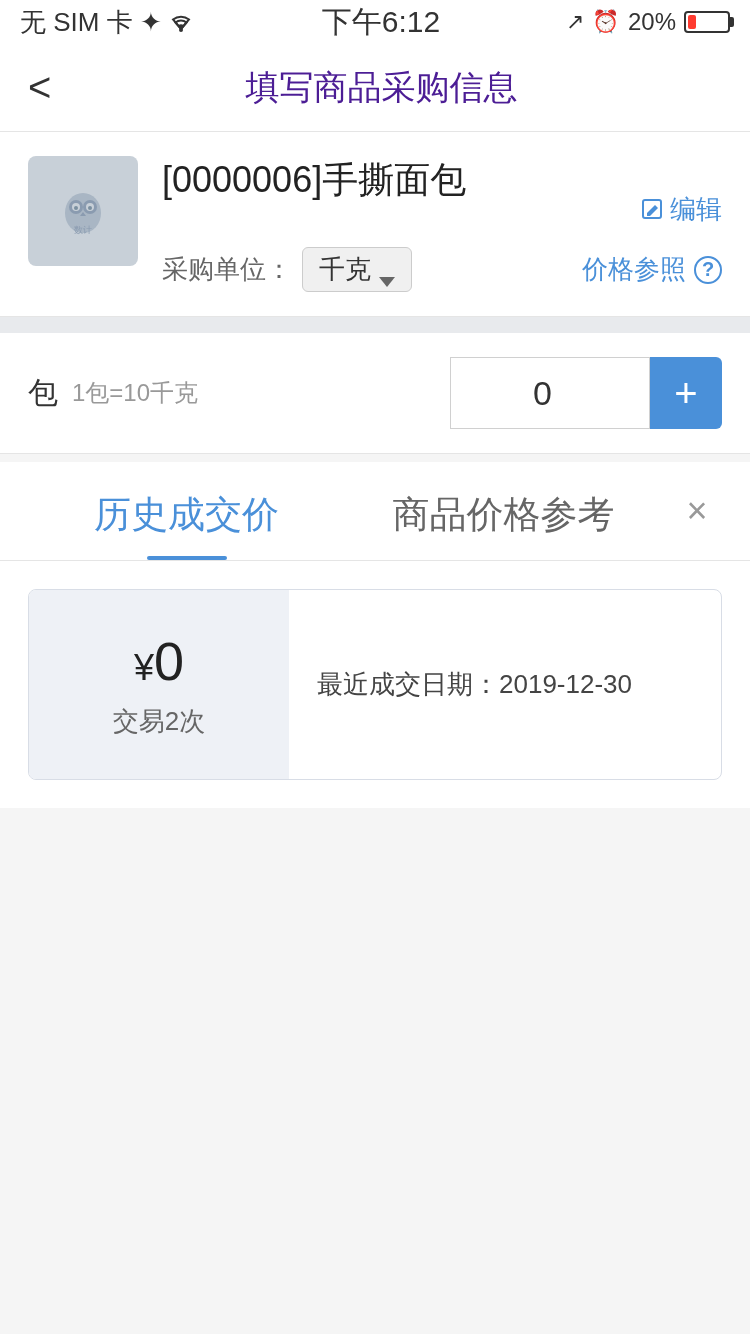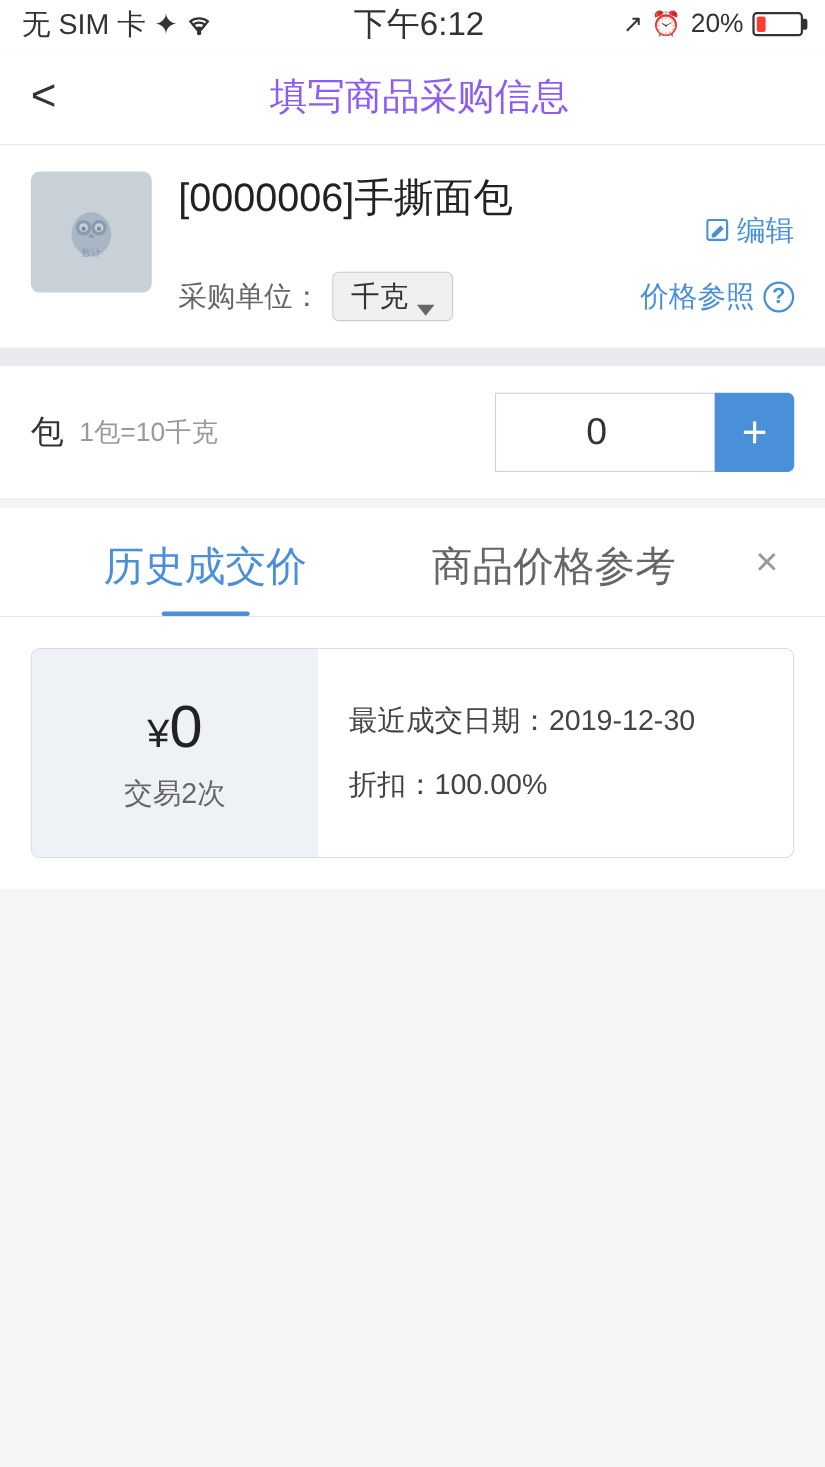--- a/index.html
+++ b/index.html
@@ -84,21 +84,21 @@
     .nav-back {
       position: absolute;
       left: 28px;
       font-size: 40px;
       color: #333;
       cursor: pointer;
     }
     .nav-title {
       font-size: 34px;
       font-weight: 500;
-      color: #8b5cf6;
+      color: #4c1d95;
       margin-left: 13px;
     }
 
     
     .product-card {
       background: #fff;
       margin-top: 0;
       padding: 24px 28px;
       display: flex;
       align-items: flex-start;
@@ -452,19 +452,16 @@
         <div class="history-price">
           <span class="history-yen">¥</span><span>0</span>
         </div>
         <div class="history-trades">交易2次</div>
       </div>
 
       <div class="history-detail-panel">
         <div class="detail-row">
           <span>最近成交日期：</span><span>2019-12-30</span>
         </div>
-        <div class="detail-row">
-          <span>折扣：</span><span>100.00%</span>
-        </div>
       </div>
     </div>
   </div>
 </div>
 
 </body></html>

